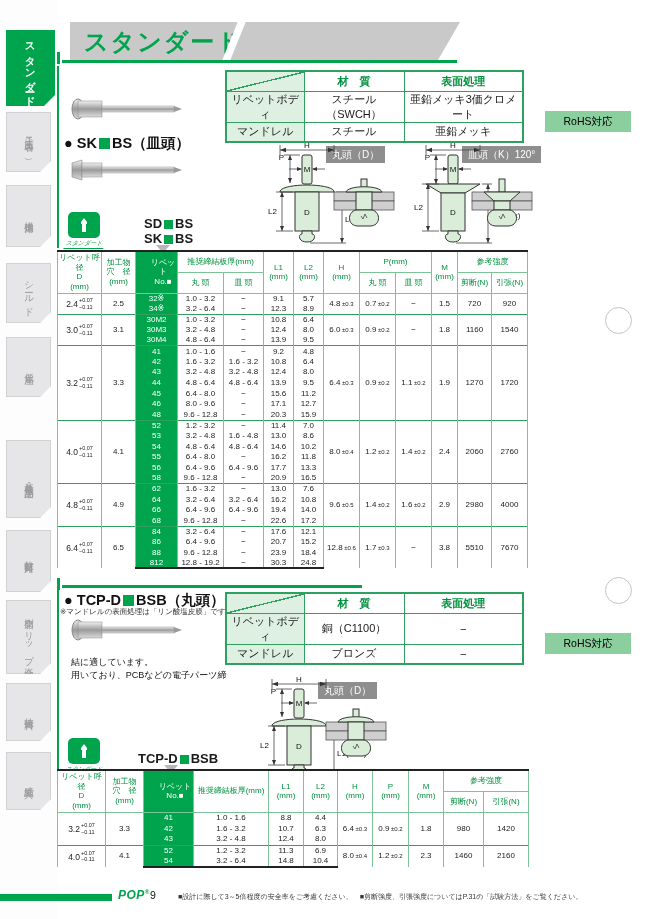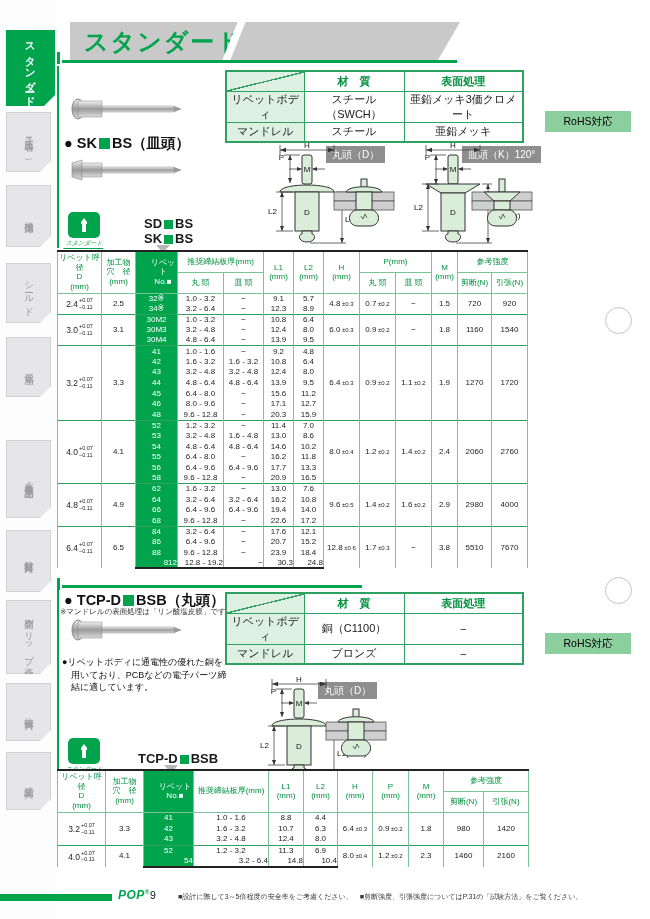--- a/index.html
+++ b/index.html
@@ -64,21 +64,21 @@
 
   
   .spec { position:absolute; border-collapse:collapse; table-layout:fixed; font-size:8px; color:#222; background:#fff; }
   .spec th,.spec td { border-left:1px solid #7cc497; border-right:1px solid #7cc497; padding:0; text-align:center; font-weight:normal; overflow:hidden; }
   .spec thead th { border:1px solid #7cc497; color:#00913f; font-size:8px; line-height:1.2; height:21px; }
   .spec thead tr:first-child th { border-top:2px solid #222; }
   .spec thead th.no-h { background:#00a44d; color:#fff;padding-left:13px; }
   .spec tbody tr { height:10.6px; }
   .spec tbody td { line-height:1; }
   .spec tbody tr.gtop td { border-top:1px solid #2ea05f; }
-  .spec tbody tr:last-child td { border-bottom:2px solid #222;text-align:right; }
+  .spec tbody tr:last-child td { border-bottom:2px solid #222; }
   .spec td.no { background:#00a44d; color:#fff; }
   .dval { font-size:8.5px; }
   .dtol { display:inline-block; font-size:5.5px; line-height:1.2; text-align:left; vertical-align:-2px; margin-left:1px; }
   .stol { font-size:6px; }
   .tnote { position:absolute; font-size:7.5px; color:#333;margin-top:36px; }
 
   
   .desc { position:absolute; font-size:9px; line-height:1.4; color:#111; }
 
   
@@ -582,23 +582,22 @@
     <tr>
       <td class="part">マンドレル</td>
       <td>ブロンズ</td>
       <td>−</td>
     </tr>
   </tbody>
     </table>
   <div class="rohs" style="left:545px;top:633px;">RoHS対応</div>
 
   <div class="desc" style="left:62px;top:656px;width:190px;">
-    <div>●リベットボディに通電性の優れた銅を</div>
+    <div>　結に適しています。</div>
     <div>　用いており、PCBなどの電子パーツ締</div>
-    <div>　結に適しています。</div>
   </div>
 
   <div class="graylabel" style="left:318px;top:682px;">丸頭（D）</div>
   <svg class="dia-svg" style="left:238px;top:676px;" width="130" height="106" viewBox="0 0 130 106">
     <line class="dim" x1="34" y1="8" x2="88" y2="8"></line>
       <polygon points="34,8 40,5.8 40,10.2" fill="#333"></polygon>
       <polygon points="88,8 82,5.8 82,10.2" fill="#333"></polygon>
     <line class="dim" x1="34" y1="3" x2="34" y2="13"></line>
       <line class="dim" x1="88" y1="3" x2="88" y2="13"></line>
     <text class="dimtext" x="61" y="6" text-anchor="middle">H</text>

